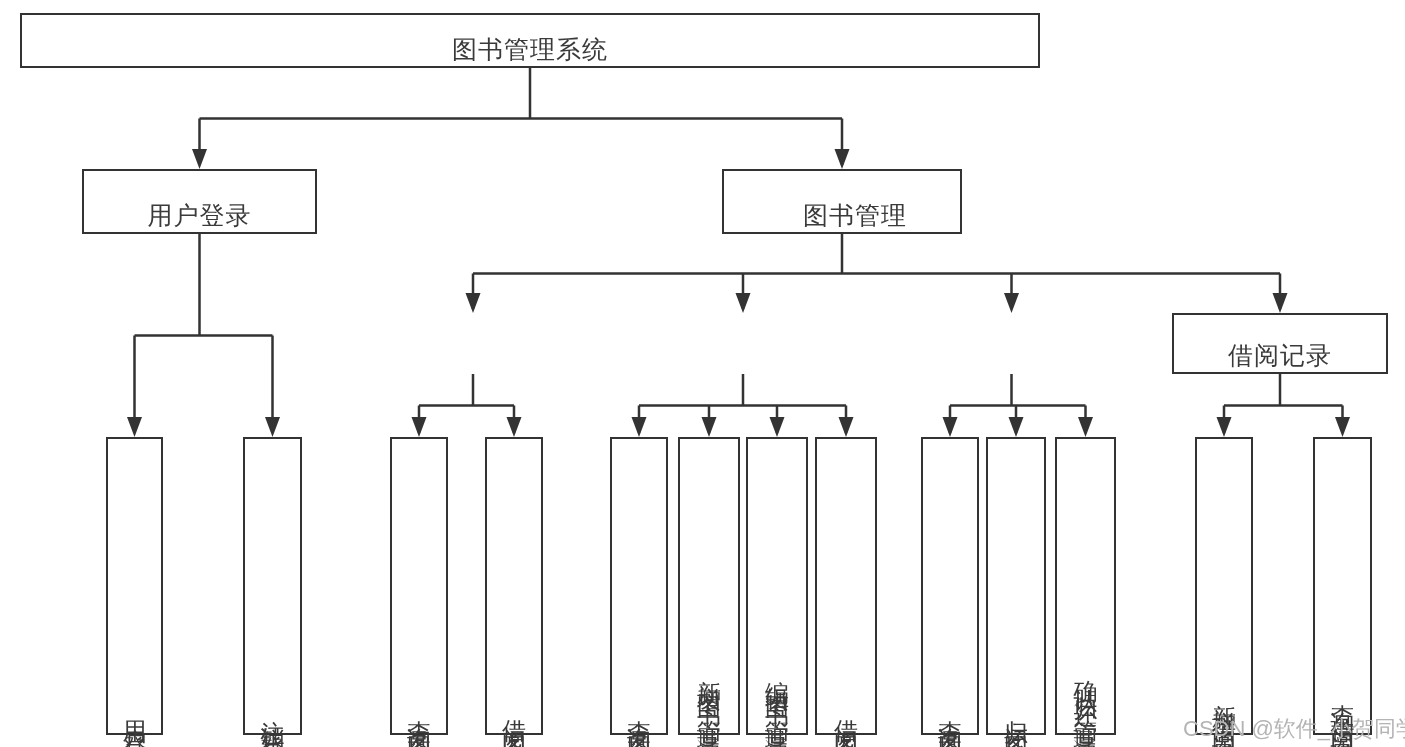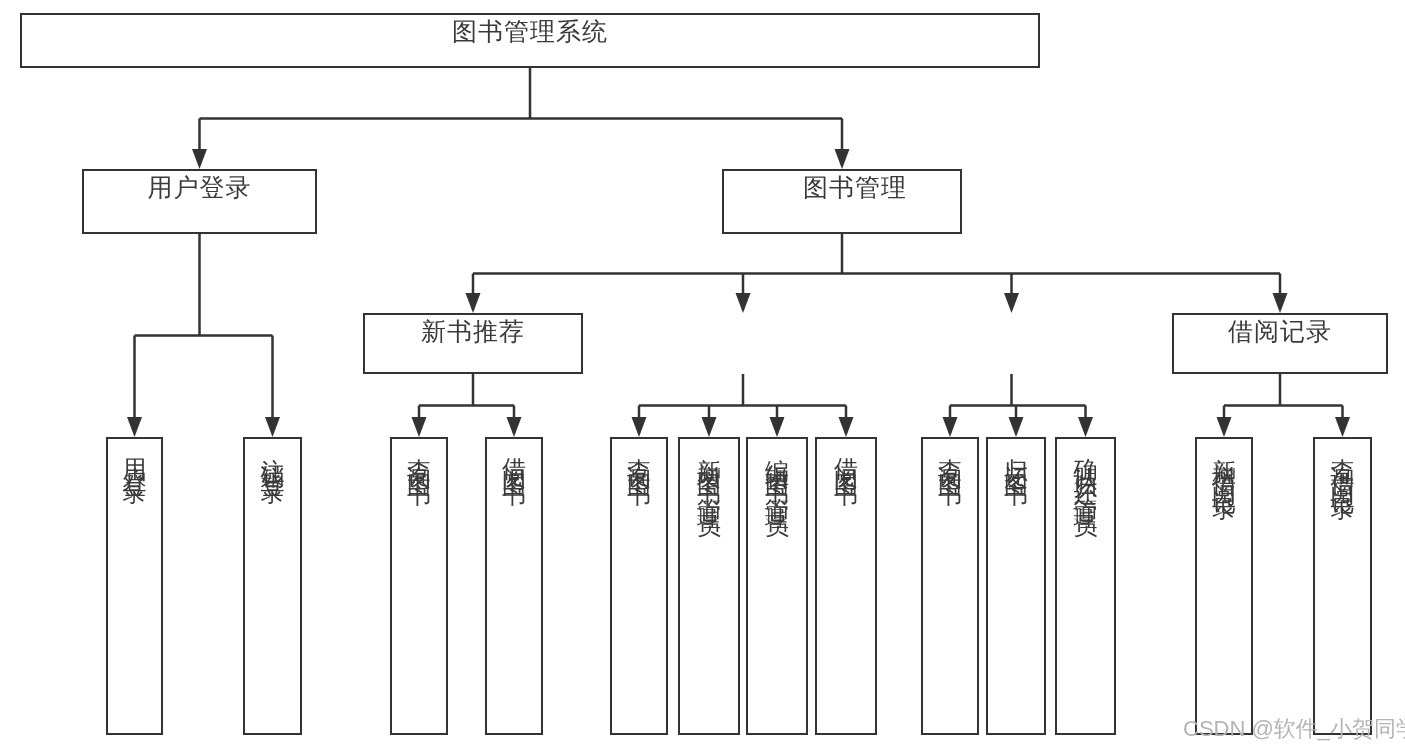--- a/index.html
+++ b/index.html
@@ -20,21 +20,21 @@
     left: 0;
     top: 0;
     pointer-events: none;
   }
   .node {
     position: absolute;
     box-sizing: border-box;
     border: 2.5px solid #333333;
     background: #ffffff;
     display: flex;
-    align-items: flex-start;
+    align-items: flex-end;
     justify-content: center;
     color: #3a3a3a;
   }
   .node .lbl {
     font-size: 25px;
     letter-spacing: 1px;
     white-space: nowrap;
   }
   .node.leaf .lbl {
     writing-mode: vertical-rl;
@@ -107,23 +107,20 @@
     <span class="lbl">图书管理系统</span>
   </div>
 
   <div class="node" id="n-user-login">
     <span class="lbl">用户登录</span>
   </div>
   <div class="node" id="n-book-mgmt">
     <span class="lbl">图书管理</span>
   </div>
 
-  <div class="node" id="n-new-book">
-    <span class="lbl">新书推荐</span>
-  </div>
   <div class="node" id="n-borrow-record">
     <span class="lbl">借阅记录</span>
   </div>
 
   <div class="node leaf" id="n-leaf-user-login">
     <span class="lbl">用户登录</span>
   </div>
   <div class="node leaf" id="n-leaf-logout">
     <span class="lbl">注销登录</span>
   </div>

